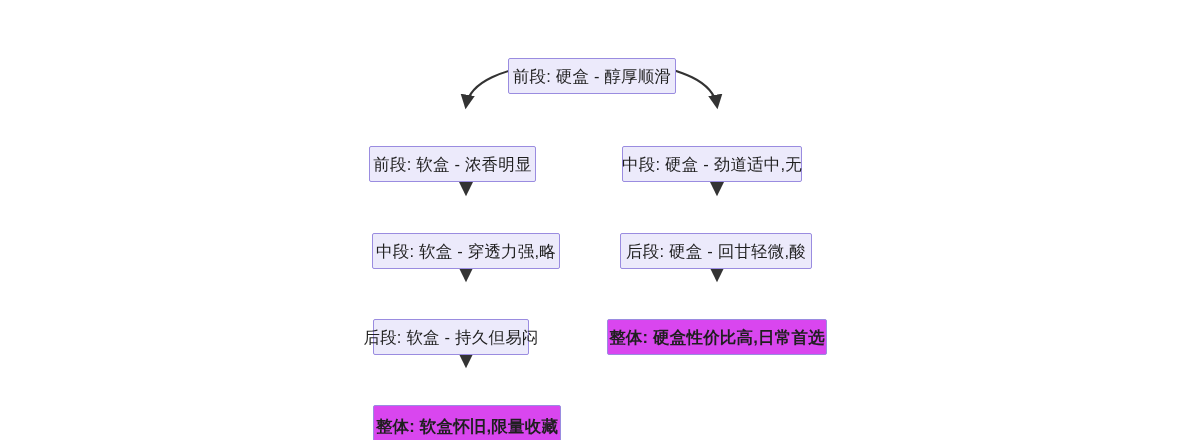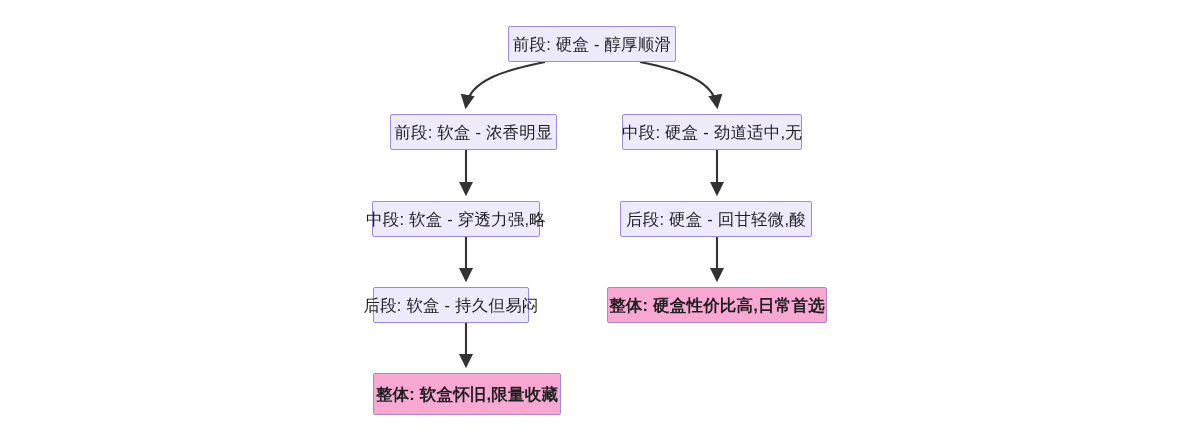--- a/index.html
+++ b/index.html
@@ -33,23 +33,24 @@
     border-radius: 2px;
     display: flex;
     align-items: center;
     justify-content: center;
     color: #1f1f1f;
     font-size: 16.5px;
     line-height: 1;
     letter-spacing: 0.2px;
     white-space: nowrap;
     padding: 0 10px;
+    margin-top: 32px;
   }
   .node.terminal {
-    background: #f9a8d4;
+    background: #d946ef;
     border-color: #9A8CE0;
     font-weight: bold;
   }
   .node-label {
     display: block;
   }
 </style>
 </head>
 <body>
 
@@ -74,25 +75,25 @@
 
     <path d="M 717 150 L 717 193" fill="none" stroke="#333333" stroke-width="2.1" marker-end="url(#arrowhead)"></path>
 
     <path d="M 717 237 L 717 279" fill="none" stroke="#333333" stroke-width="2.1" marker-end="url(#arrowhead)"></path>
   </svg>
 
   <div class="node" id="node-root" style="left: 508px; top: 26px; width: 168px; height: 36px;">
     <span class="node-label">前段: 硬盒 - 醇厚顺滑</span>
   </div>
 
-  <div class="node" id="node-l1" style="left: 390px; top: 114px; width: 167px; height: 36px;">
+  <div class="node" id="node-l1" style="left: 369px; top: 114px; width: 167px; height: 36px;">
     <span class="node-label">前段: 软盒 - 浓香明显</span>
   </div>
 
-  <div class="node" id="node-l2" style="left: 372px; top: 201px; width: 168px; height: 36px;">
+  <div class="node" id="node-l2" style="left: 372px; top: 201px; width: 188px; height: 36px;">
     <span class="node-label">中段: 软盒 - 穿透力强,略</span>
   </div>
 
   <div class="node" id="node-l3" style="left: 373px; top: 287px; width: 156px; height: 36px;">
     <span class="node-label">后段: 软盒 - 持久但易闷</span>
   </div>
 
   <div class="node terminal" id="node-l4" style="left: 373px; top: 373px; width: 188px; height: 42px;">
     <span class="node-label">整体: 软盒怀旧,限量收藏</span>
   </div>

